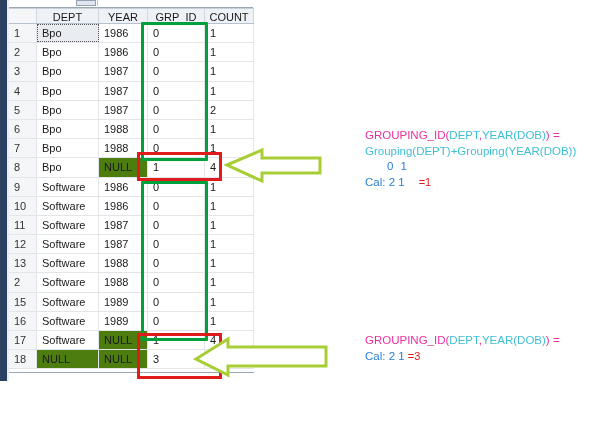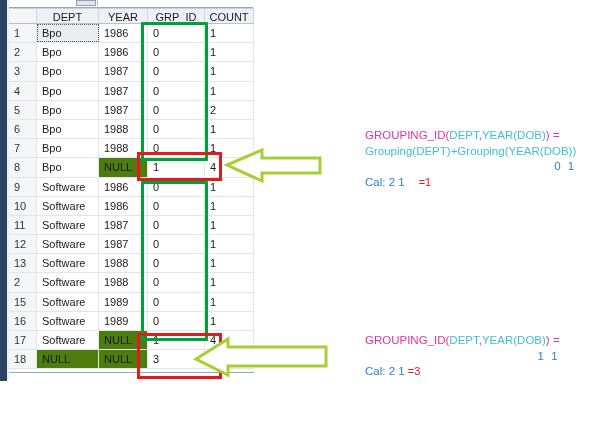--- a/index.html
+++ b/index.html
@@ -97,21 +97,21 @@
     border:3px solid #e01b1b;
   }
 
   
   .note{position:absolute;font-size:11.5px;line-height:15.5px;white-space:nowrap;margin-left:38px;}
   .note1{left:327px;top:128px;}
   .note2{left:327px;top:333px;}
   .m{color:#ea2fa0;}         
   .cy{color:#3fbfd6;}        
   .note .l2{color:#3fbfd6;}
-  .note .l3{color:#2a7fd4;padding-left:22px;letter-spacing:2px;text-align:right;}
+  .note .l3{color:#2a7fd4;padding-left:22px;letter-spacing:2px;}
   .note .l4{color:#2a7fd4;}
   .note .eq{color:#e01b1b;font-size:11px;}
   .sp{display:inline-block;width:14px;}
 
   
   .arrow-svg{position:absolute;left:0;top:0;width:603px;height:439px;pointer-events:none;}
 </style>
 </head>
 <body>
 
@@ -279,17 +279,16 @@
   <div class="l3">0 1</div>
   <div class="l4">
     <span>Cal: </span><span>2 1</span><span class="sp"></span><span class="eq">=1</span>
   </div>
 </div>
 
 <div class="note note2">
   <div>
     <span class="m">GROUPING_ID(</span><span class="cy">DEPT</span><span class="m">,</span><span class="cy">YEAR(DOB)</span><span class="m">) =</span>
   </div>
-  <div class="l3">1 1</div>
   <div class="l4">
     <span>Cal: </span><span>2 1</span><span> </span><span class="eq">=3</span>
   </div>
 </div>
 
 </body></html>

